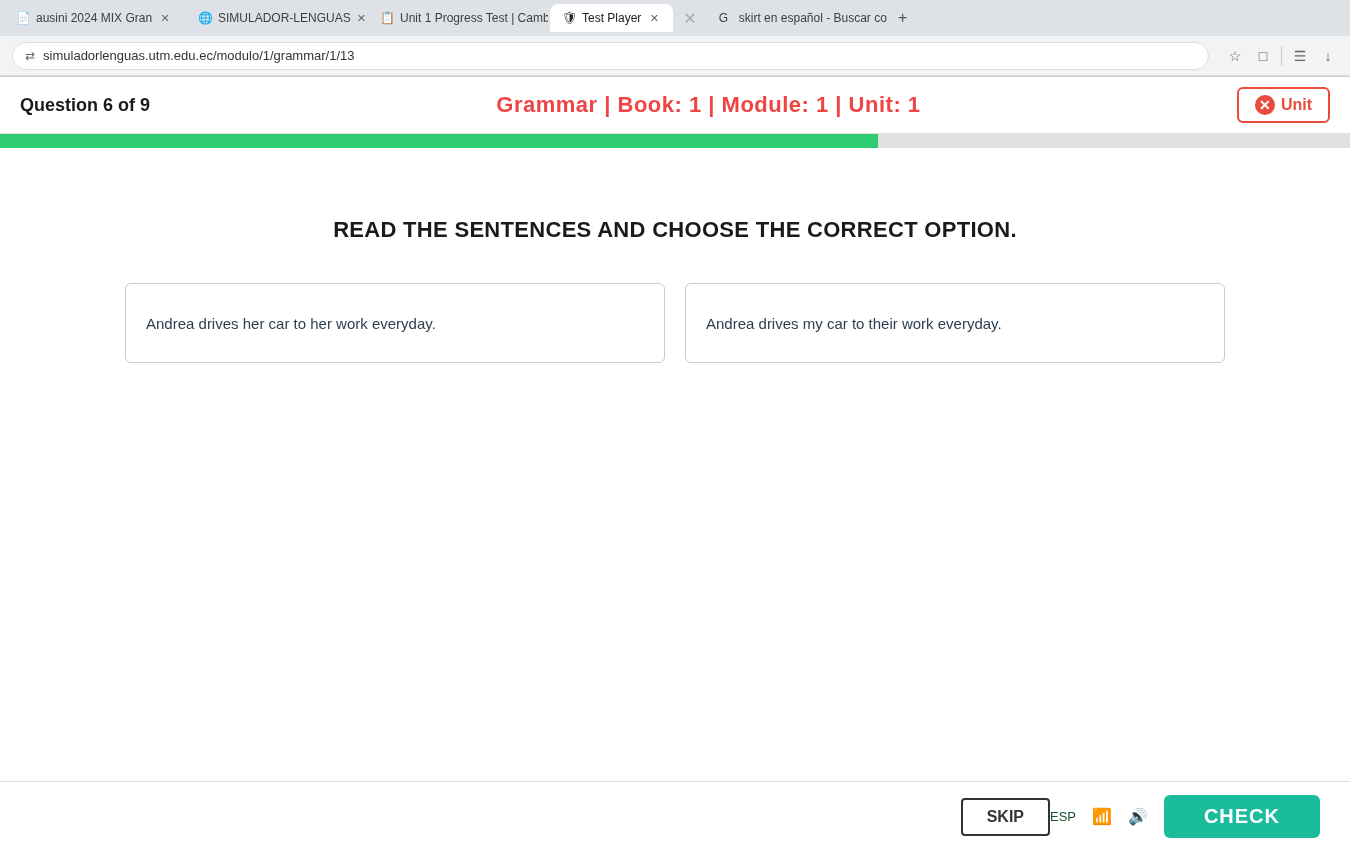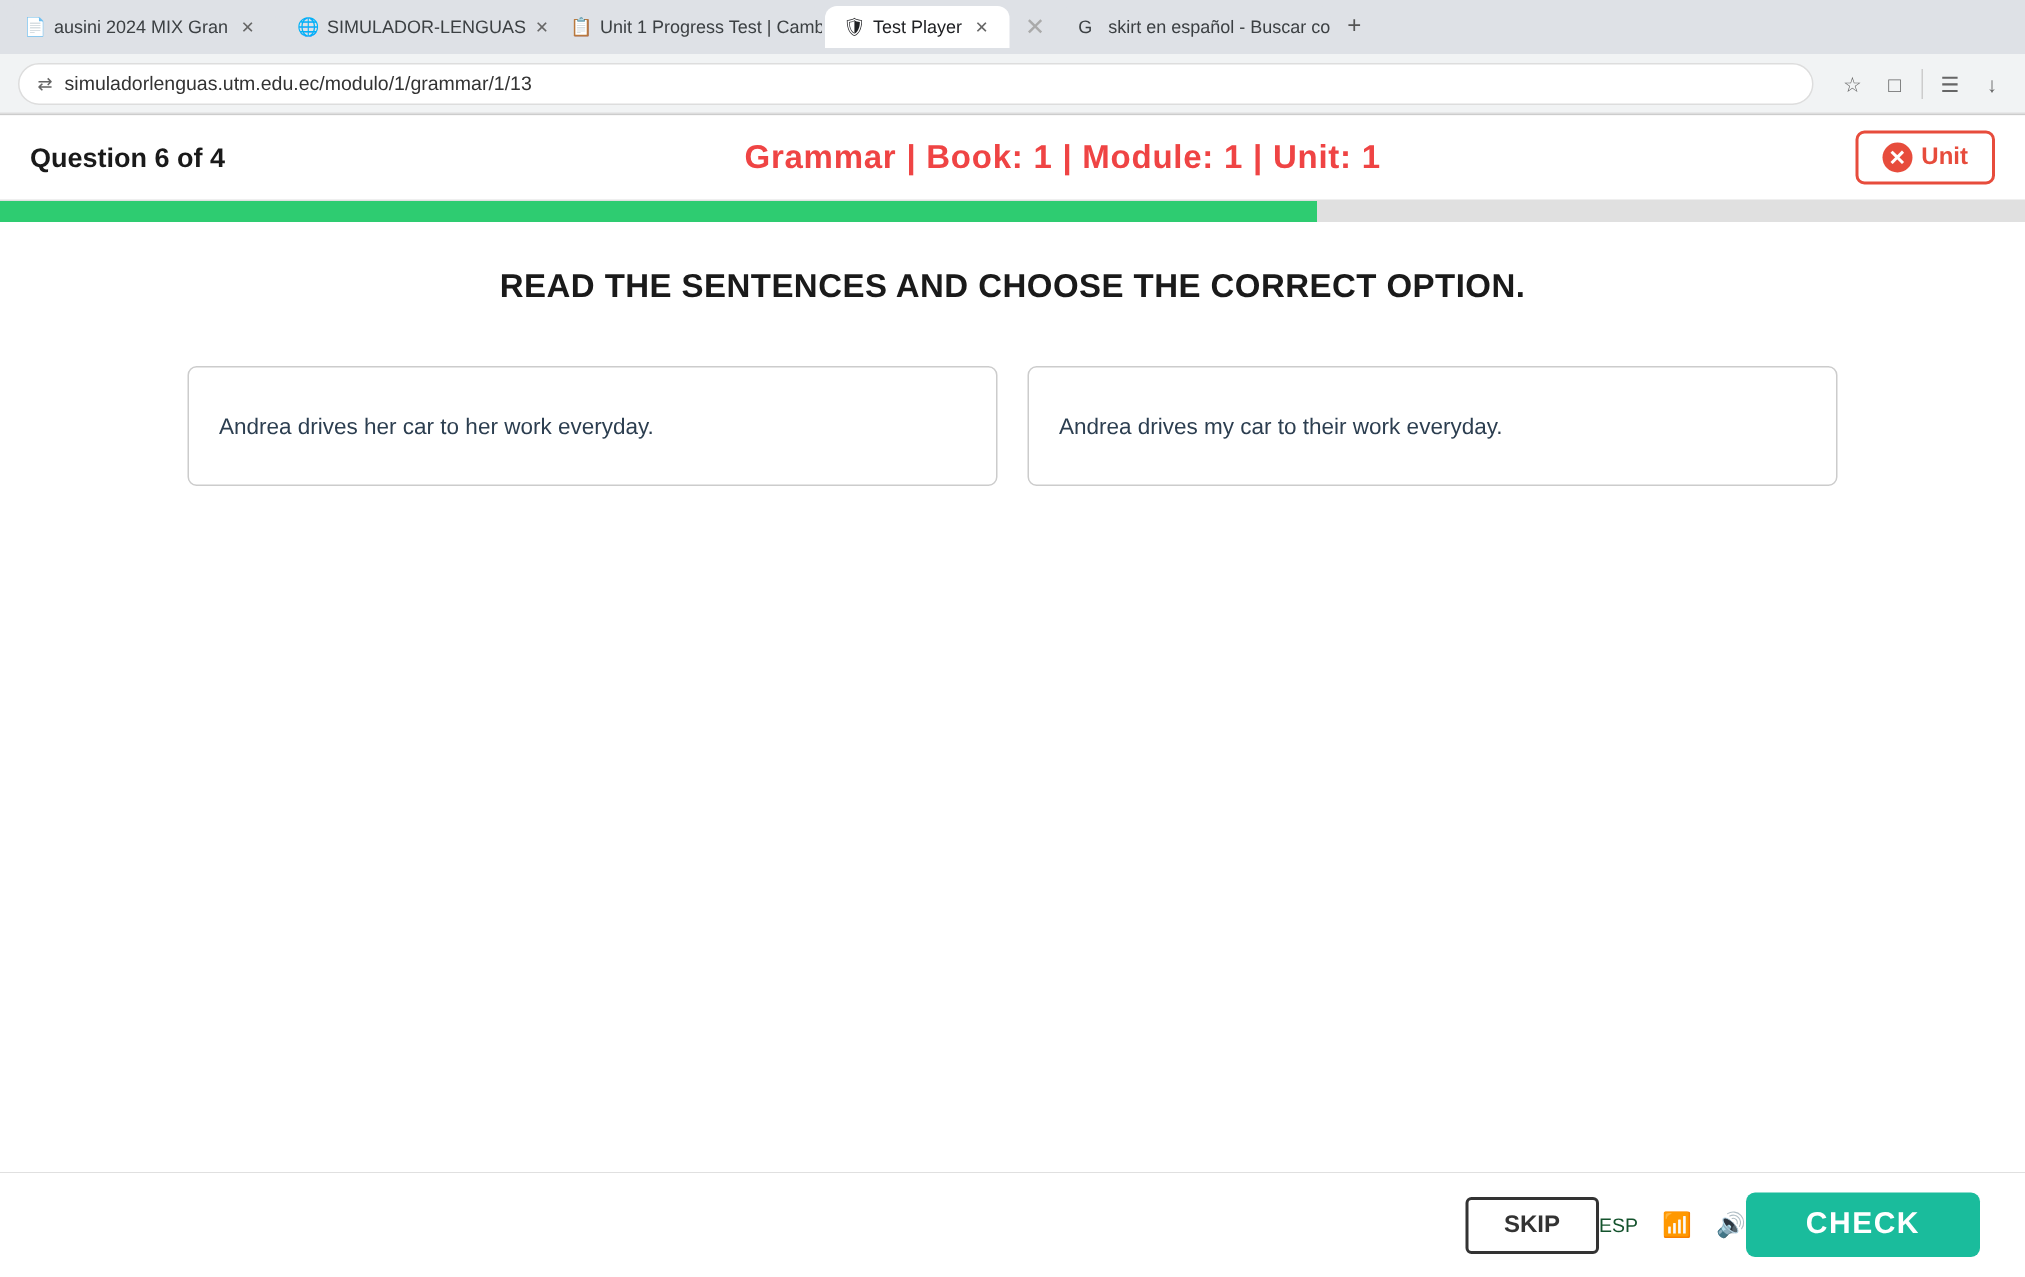--- a/index.html
+++ b/index.html
@@ -189,20 +189,21 @@
       padding: 30px 40px;
     }
 
     .instruction {
       text-align: center;
       font-size: 22px;
       font-weight: bold;
       color: #1a1a1a;
       margin-bottom: 40px;
       letter-spacing: 0.3px;
+      margin-top: 39px;
     }
 
     
     .options-grid {
       display: grid;
       grid-template-columns: 1fr 1fr;
       gap: 20px;
       max-width: 1100px;
       margin: 0 auto;
     }
@@ -250,20 +251,21 @@
     .check-btn {
       padding: 10px 40px;
       background: #1abc9c;
       border: none;
       border-radius: 6px;
       color: #fff;
       font-size: 20px;
       font-weight: bold;
       cursor: pointer;
       letter-spacing: 1px;
+      margin-left: 16px;
     }
 
     .tab-new {
       width: 28px;
       height: 28px;
       display: flex;
       align-items: center;
       justify-content: center;
       font-size: 16px;
       color: #555;
@@ -316,21 +318,21 @@
       <div style="width:1px;height:20px;background:#ccc"></div>
       <div class="browser-action-btn">☰</div>
       <div class="browser-action-btn">↓</div>
     </div>
   </div>
 </div>
 
 <div class="page-content">
 
   <div class="header-bar">
-    <div class="question-label">Question 6 of 4</div>
+    <div class="question-label">Question 6 of 9</div>
     <div class="title-center">Grammar | Book: 1 | Module: 1 | Unit: 1</div>
     <button class="exit-btn">
       <div class="exit-icon">✕</div>
       <span>Unit</span>
     </button>
   </div>
 
   <div class="progress-container">
     <div class="progress-bar"></div>
   </div>

